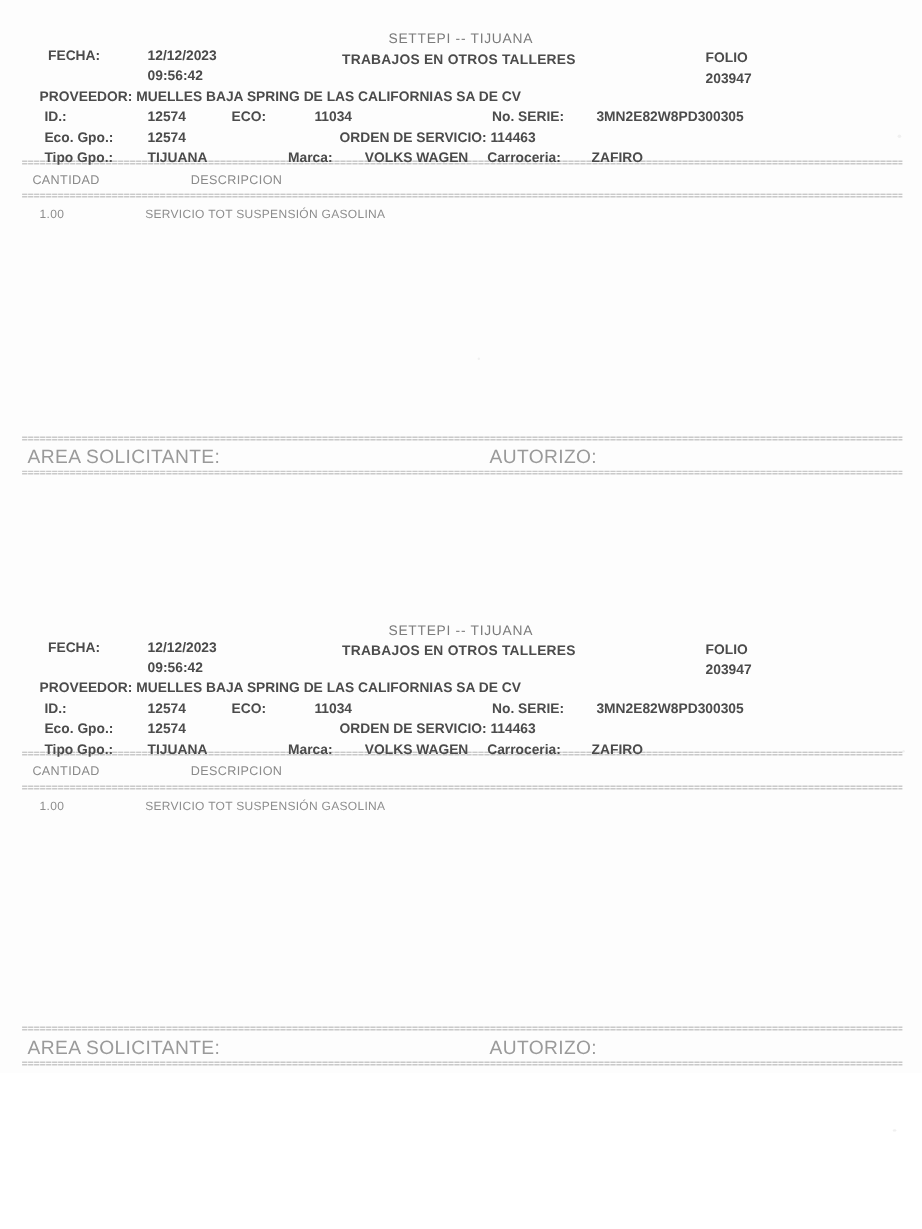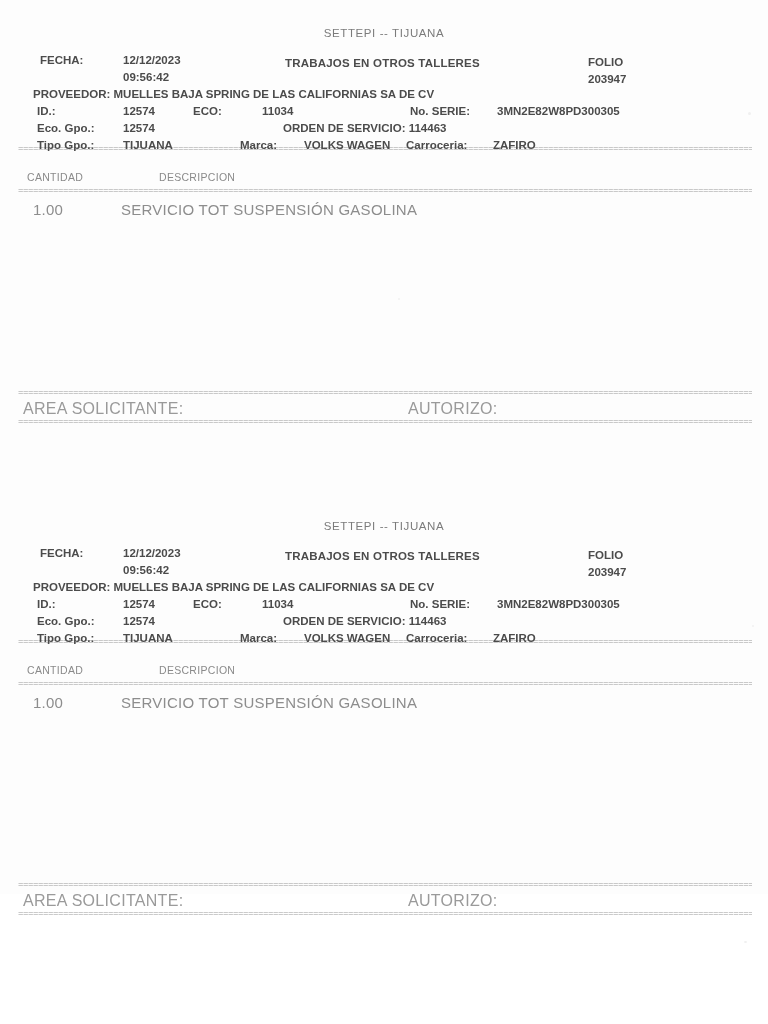--- a/index.html
+++ b/index.html
@@ -33,21 +33,21 @@
     text-align: center;
     font-size: 11.5px;
     letter-spacing: 0.6px;
     color: #7b7b7b;
     padding-top: 27px;
     white-space: pre;
   }
 
   .hdr {
     position: relative;
-    margin-top: 13px;
+    margin-top: 0;
     height: 90px;
     font-size: 11.5px;
     color: #4b4b4b;
     font-weight: bold;
     text-decoration: underline;
   }
   .f {
     position: absolute;
     white-space: pre;
   }
@@ -92,27 +92,27 @@
     letter-spacing: -0.4px;
   }
   .rule-top { margin-top: 4px; }
 
   .cols {
     position: relative;
     height: 19px;
     font-size: 10.5px;
     color: #8a8a8a;
     letter-spacing: .3px;
-    margin-top: 16px;
+    margin-top: 2px;
   }
   .c-cantidad { position: absolute; left: 27px; top: 2px; }
   .c-desc     { position: absolute; left: 120px; top: 2px; padding-left: 39px; }
 
   .items { position: relative; height: 24px; margin-top: 3px; }
-  .item { position: relative; height: 20px; font-size: 15px; color: #8d8d8d; letter-spacing: .25px;}
+  .item { position: relative; height: 20px; font-size: 10px; color: #8d8d8d; letter-spacing: .25px;}
   .i-qty  { position: absolute; left: 33px;  top: 3px; }
   .i-desc { position: absolute; left: 121px; top: 3px; }
 
   .spacer-1 { height: 168px; }
   .spacer-2 { height: 167px; }
 
   .sign {
     position: relative;
     height: 22px;
     font-size: 16px;

